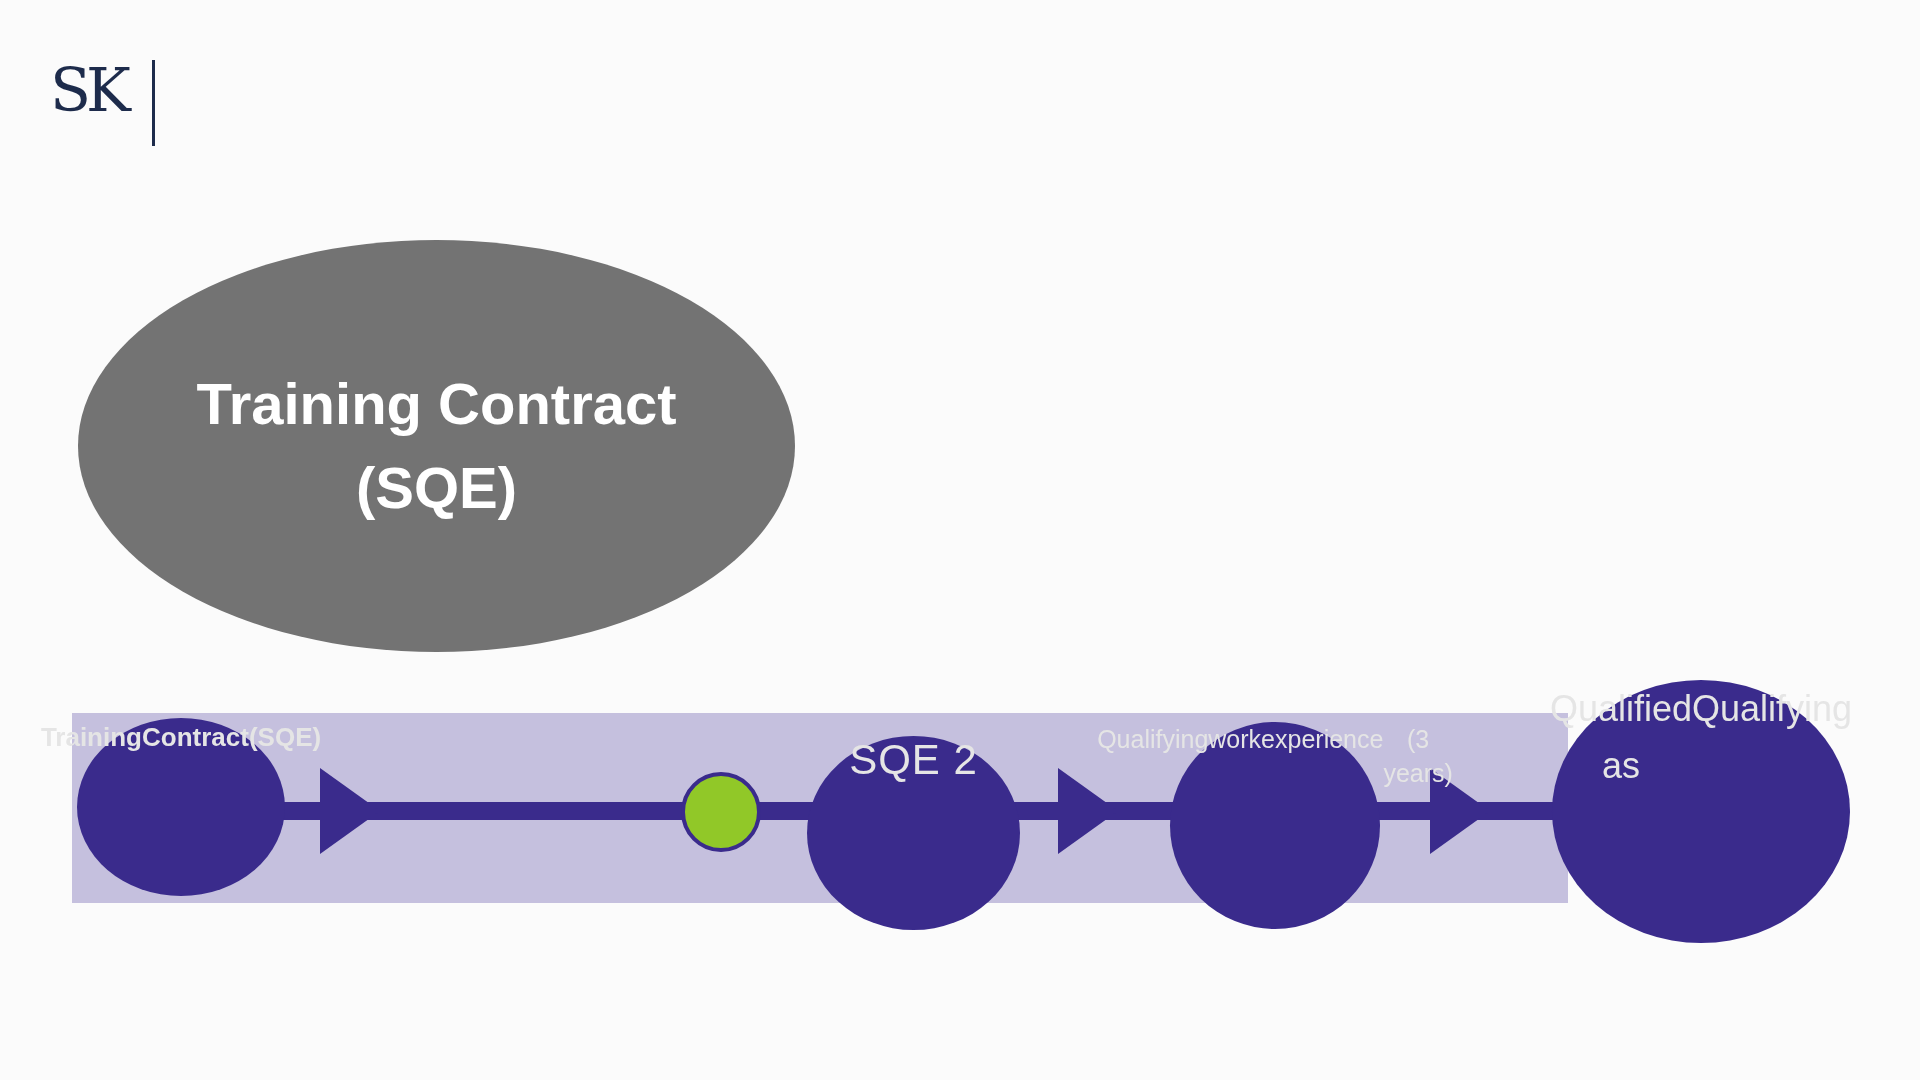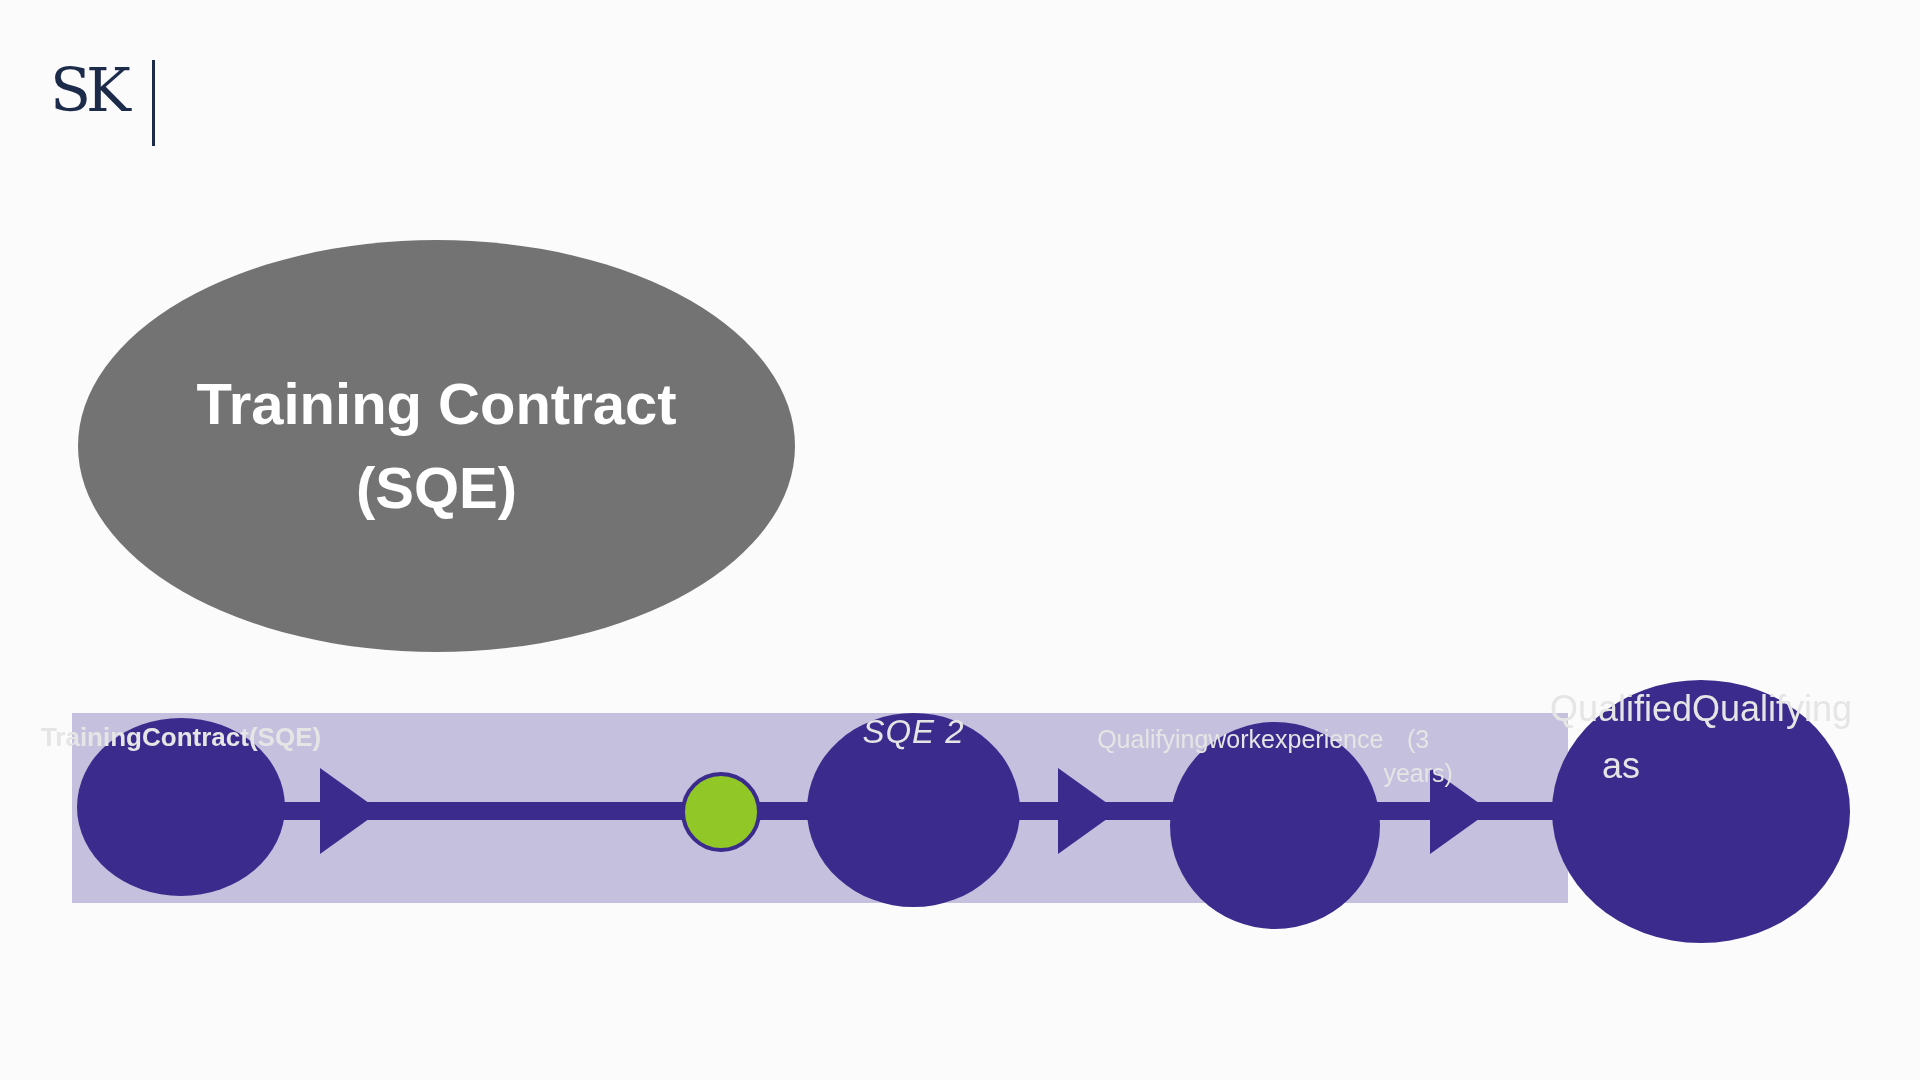--- a/index.html
+++ b/index.html
@@ -80,22 +80,22 @@
     border-radius:50%;
     display:flex;flex-direction:row;
     align-items:flex-start;justify-content:center;
     color:#e5e5e5;text-align:center;
     z-index:3;
   }
   .step.c1{left:77px;top:718px;width:208px;height:178px;
     font-weight:bold;font-size:26px;line-height:38px;}
   .step.c2{left:435px;top:715px;width:213px;height:192px;
     font-size:34px;letter-spacing:1px;}
-  .step.c3{left:807px;top:713px;width:213px;height:194px;
-    font-size:33px;letter-spacing:1px;font-style:italic;}
+  .step.c3{left:807px;top:736px;width:213px;height:194px;
+    font-size:42px;letter-spacing:1px;}
   .step.c4{left:1170px;top:722px;width:210px;height:207px;
     font-size:25px;line-height:34px;}
   .step.c5{left:1552px;top:680px;width:298px;height:263px;
     font-size:36px;line-height:57px;}
 
   .dot{
     position:absolute;left:681px;top:772px;
     width:72px;height:72px;
     background:#91C828;
     border:4px solid #3A2B8C;

